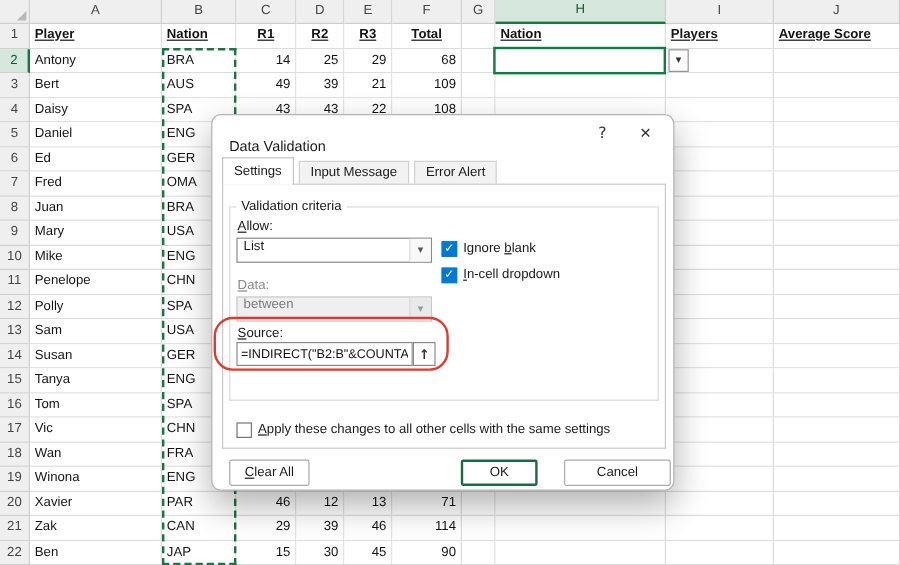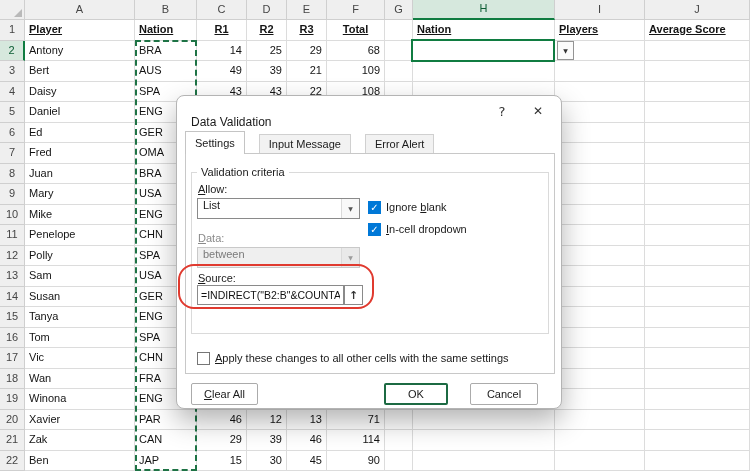--- a/index.html
+++ b/index.html
@@ -37,21 +37,21 @@
   .dialog { position:absolute; left:176px; top:95px; width:386px; height:314px; background:#fff;
             border:1px solid #b4b4b4; border-radius:8px; box-shadow:0 12px 28px rgba(0,0,0,.30);
             z-index:10; font-size:11px; color:#1a1a1a; }
   .dlg-title { position:absolute; left:14px; top:0; height:30px; line-height:30px; font-size:12px;margin-top:11px; }
   .dlg-btn { position:absolute; top:1px; height:28px; background:transparent; border:none;
              font-family:"DejaVu Sans",sans-serif; color:#333; cursor:pointer; }
   .dlg-help { right:42px; width:34px; font-size:13px; }
   .dlg-close { right:4px; width:38px; font-size:12px; }
   .tabs { position:absolute; left:8px; top:35px; height:23px; display:flex; align-items:flex-end; }
   .tab { height:20px; line-height:19px; padding:0 9px; border:1px solid #d0d0d0; border-bottom:none;
-         background:#f2f2f2; margin-right:14px; cursor:pointer; }
+         background:#f2f2f2; margin-right:4px; cursor:pointer; }
   .tab.active { background:#fff; height:23px; line-height:22px; border-color:#c4c4c4; z-index:3; position:relative; }
   .tabpage { position:absolute; left:8px; top:57px; width:370px; height:221px;
              border:1px solid #c8c8c8; background:#fff; }
   .groupbox { position:absolute; left:14px; top:76px; width:358px; height:162px; border:1px solid #dadada; }
   .legend { position:absolute; left:20px; top:70px; background:#fff; padding:0 4px; z-index:2; }
   .lbl { position:absolute; white-space:nowrap; }
   .lbl.dis { color:#8a8a8a; }
   .combo { position:absolute; height:21px; border:1px solid #8a8a8a; background:#fff;
            display:flex; padding-left:5px; cursor:pointer; }
   .combo .arrow { position:absolute; right:0; top:0; bottom:0; width:18px; border-left:1px solid #dadada;
@@ -427,18 +427,18 @@
 
     <div class="lbl" style="left:21px;top:176px"><u>S</u>ource:</div>
     <input class="src-input" value="=INDIRECT(&quot;B2:B&quot;&amp;COUNTA(B:B))" style="">
     <button class="picker">↑</button>
 
     <span class="cb" style="left:20px;top:256px"></span>
     <div class="lbl" style="left:38px;top:256px"><u>A</u>pply these changes to all other cells with the same settings</div>
 
     <button class="btn" style="left:14px;top:287px;width:67px"><u>C</u>lear All</button>
     <button class="btn default" style="left:207px;top:287px;width:64px">OK</button>
-    <button class="btn" style="left:293px;top:287px;width:68px">Cancel</button>
+    <button class="btn" style="left:293px;top:287px;width:89px">Cancel</button>
   </div>
 
   <div class="annotation"></div>
 
 </div>
 
 </body></html>

